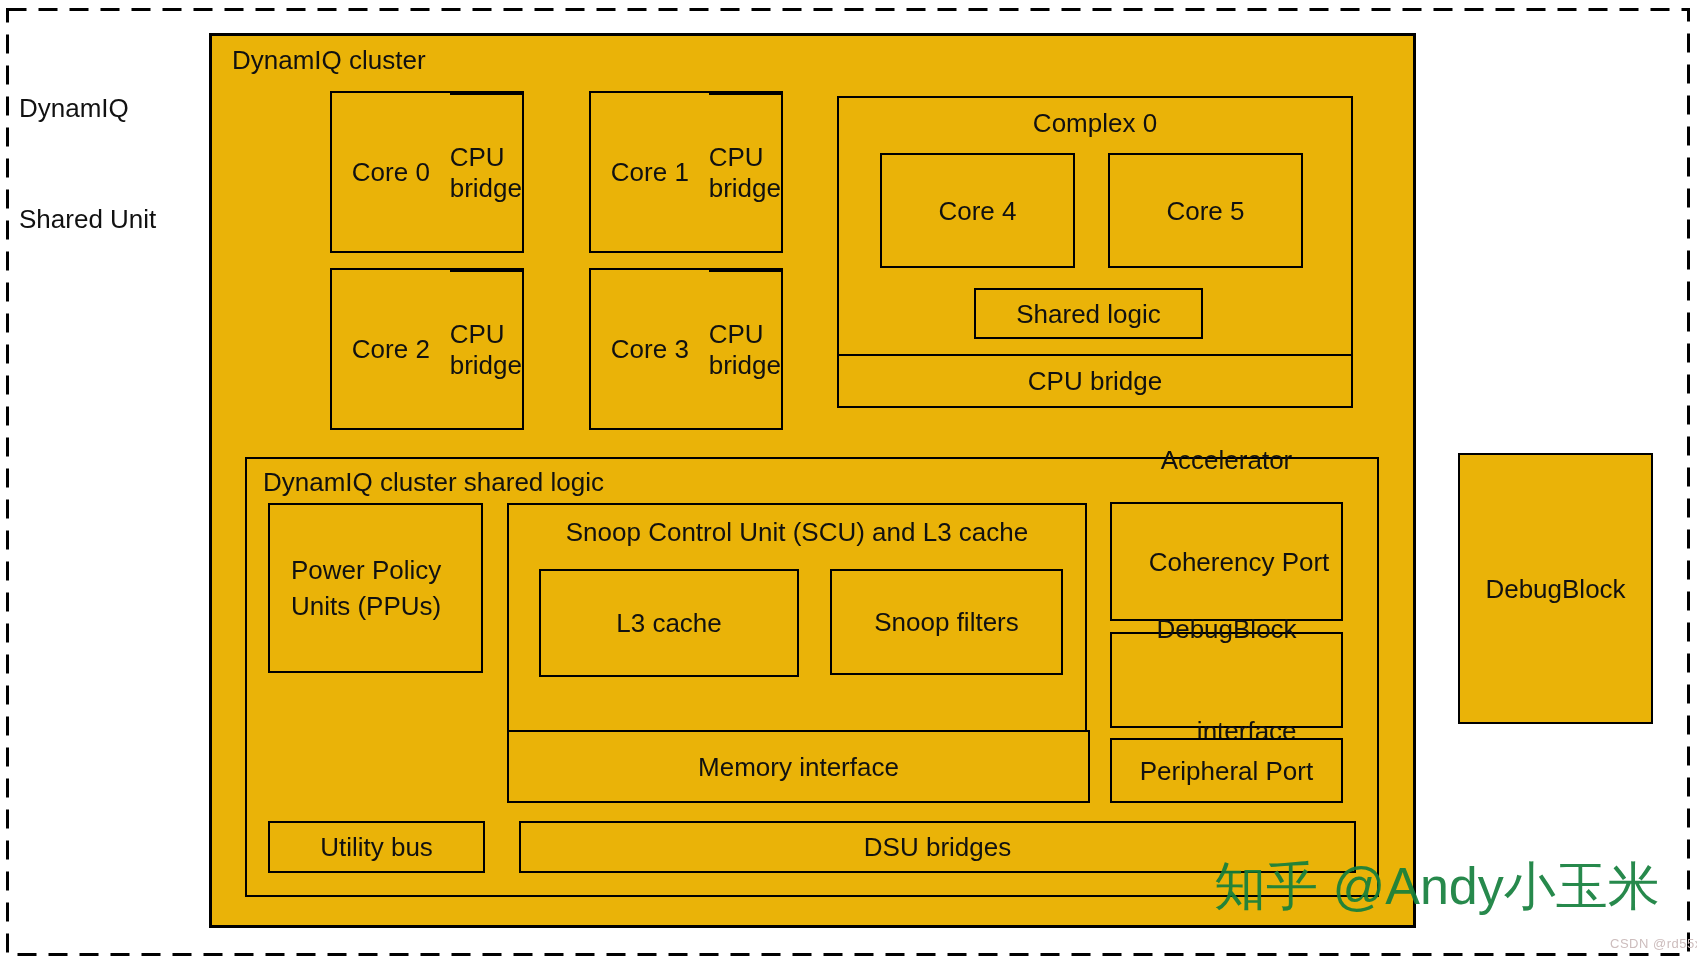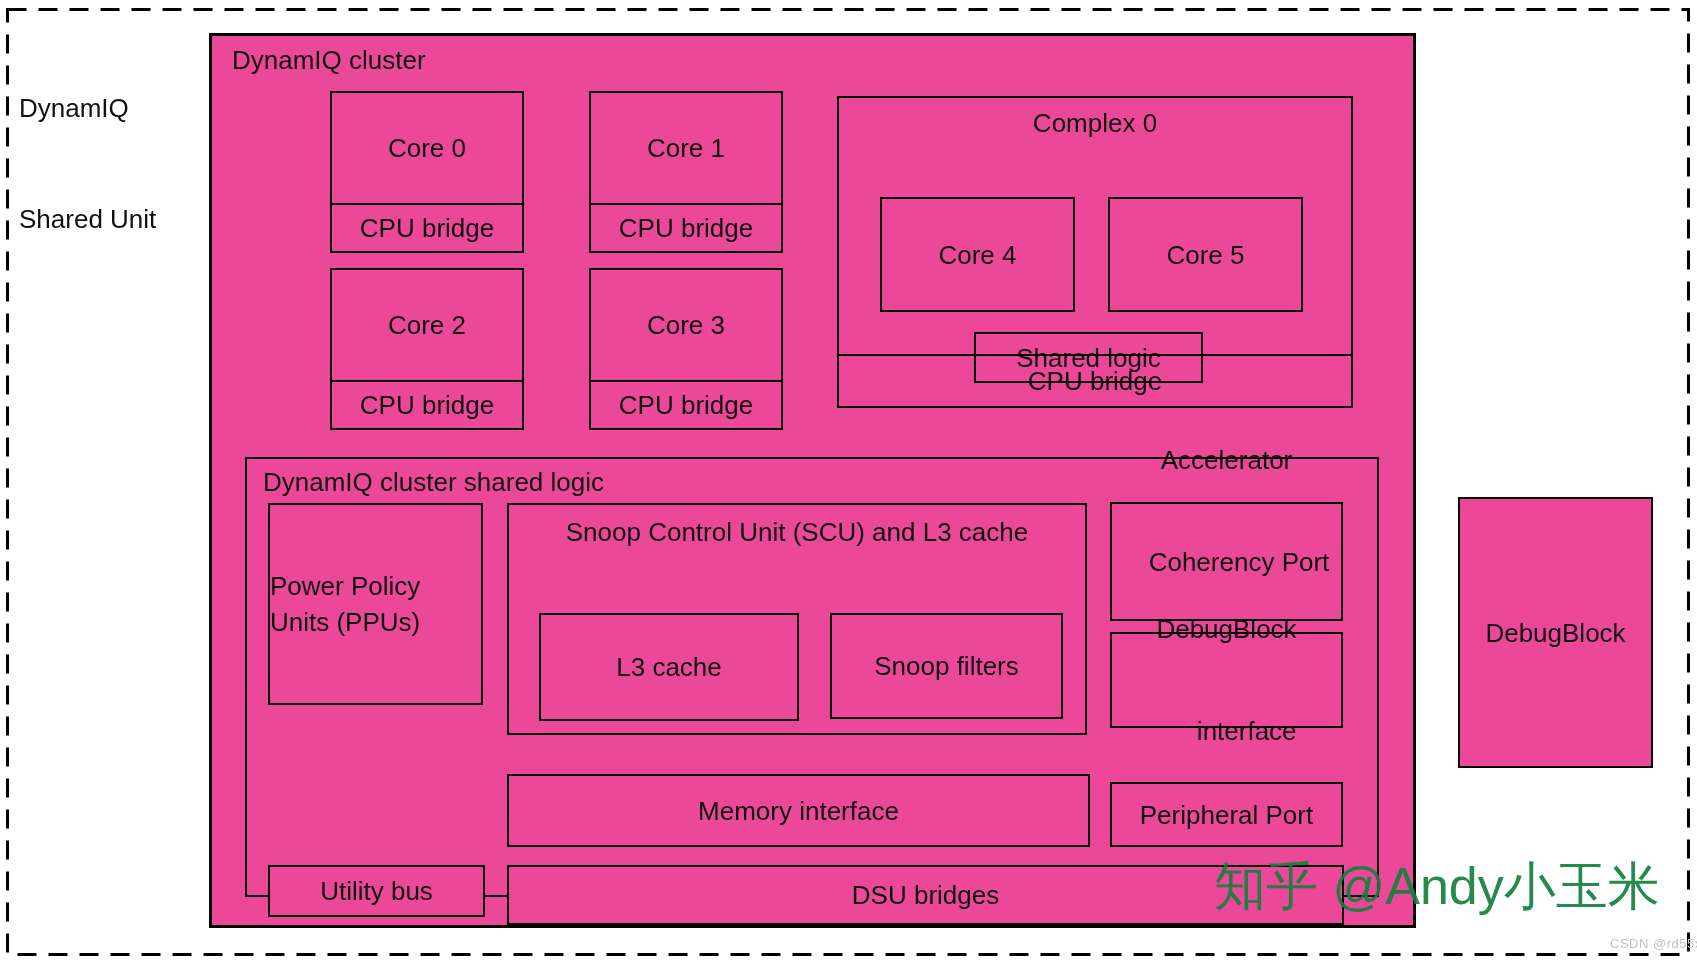--- a/index.html
+++ b/index.html
@@ -14,46 +14,46 @@
     background: #ffffff;
     font-family: "Liberation Sans", "DejaVu Sans", sans-serif;
     color: #111111;
     overflow: hidden;
   }
   .abs { position: absolute; box-sizing: border-box; }
   .box {
     position: absolute;
     box-sizing: border-box;
     border: 2px solid #000000;
-    background: #ec4899;
+    background: #eab308;
   }
   .thick { border-width: 3px; }
   .center {
     display: flex;
     align-items: center;
     justify-content: center;
     text-align: center;
   }
-  .lbl { font-size: 26px; line-height: 36px; white-space: pre; margin-top: 44px; }
+  .lbl { font-size: 26px; line-height: 36px; white-space: pre; }
   .multiline { line-height: 36px; white-space: pre; }
   .title-inline {
     position: absolute;
     font-size: 26px;
     line-height: 30px;
     white-space: pre;
   }
   .title-centered {
     position: absolute;
     left: 0; right: 0;
     text-align: center;
     font-size: 26px;
     white-space: pre;
   }
   
-  .corebox { display: flex; flex-direction: column; }
+  .corebox { display: flex; flex-direction: row; }
   .core-label-area {
     flex: 1 1 auto;
     display: flex; align-items: center; justify-content: center;
     font-size: 26px;
   }
   .bridge-strip {
     flex: 0 0 46px;
     border-top: 2px solid #000000;
     display: flex; align-items: center; justify-content: center;
     font-size: 26px;
@@ -130,21 +130,21 @@
 
         <div class="box center lbl" style="left:135px; top:190px; width:229px; height:51px;">Shared logic</div>
 
         <div class="abs center lbl" style="left:0; right:0; bottom:0; height:52px; border-top:2px solid #000;">CPU bridge</div>
       </div>
 
       <div class="box" style="left:33px; top:421px; width:1134px; height:440px;">
 
         <div class="title-inline" style="left:16px; top:8px;">DynamIQ cluster shared logic</div>
 
-        <div class="box" style="left:21px; top:44px; width:215px; height:202px; display:flex; flex-direction:column; justify-content:center; ">
+        <div class="box" style="left:21px; top:44px; width:215px; height:170px; display:flex; flex-direction:column; justify-content:center; padding-left:21px;">
           <span class="multiline" style="display:block; font-size:26px;">Power Policy</span>
           <span class="multiline" style="display:block; font-size:26px;">Units (PPUs)</span>
         </div>
 
         <div class="box" style="left:260px; top:44px; width:580px; height:232px;">
           <div class="title-centered" style="top:12px;">Snoop Control Unit (SCU) and L3 cache</div>
 
           <div class="box center lbl" style="left:30px; top:64px; width:260px; height:108px;">L3 cache</div>
 
           <div class="box center lbl" style="left:321px; top:64px; width:233px; height:106px;">Snoop filters</div>
@@ -164,21 +164,21 @@
             <span style="display:block;text-align:right;">interface</span>
           </div>
         </div>
 
         <div class="box center lbl" style="left:863px; top:279px; width:233px; height:65px;">Peripheral Port</div>
 
         <div class="box center lbl" style="left:260px; top:271px; width:583px; height:73px;">Memory interface</div>
 
         <div class="box center lbl" style="left:21px; top:362px; width:217px; height:52px;">Utility bus</div>
 
-        <div class="box center lbl" style="left:260px; top:362px; width:837px; height:60px;">DSU bridges</div>
+        <div class="box center lbl" style="left:272px; top:362px; width:837px; height:52px;">DSU bridges</div>
 
       </div>
     </div>
 
     <div class="box center lbl" style="left:1458px; top:453px; width:195px; height:271px;">DebugBlock</div>
 
     <div class="watermark-zhihu">知乎 @Andy小玉米</div>
     <div class="watermark-csdn">CSDN @rd55x</div>
 
   </div>

